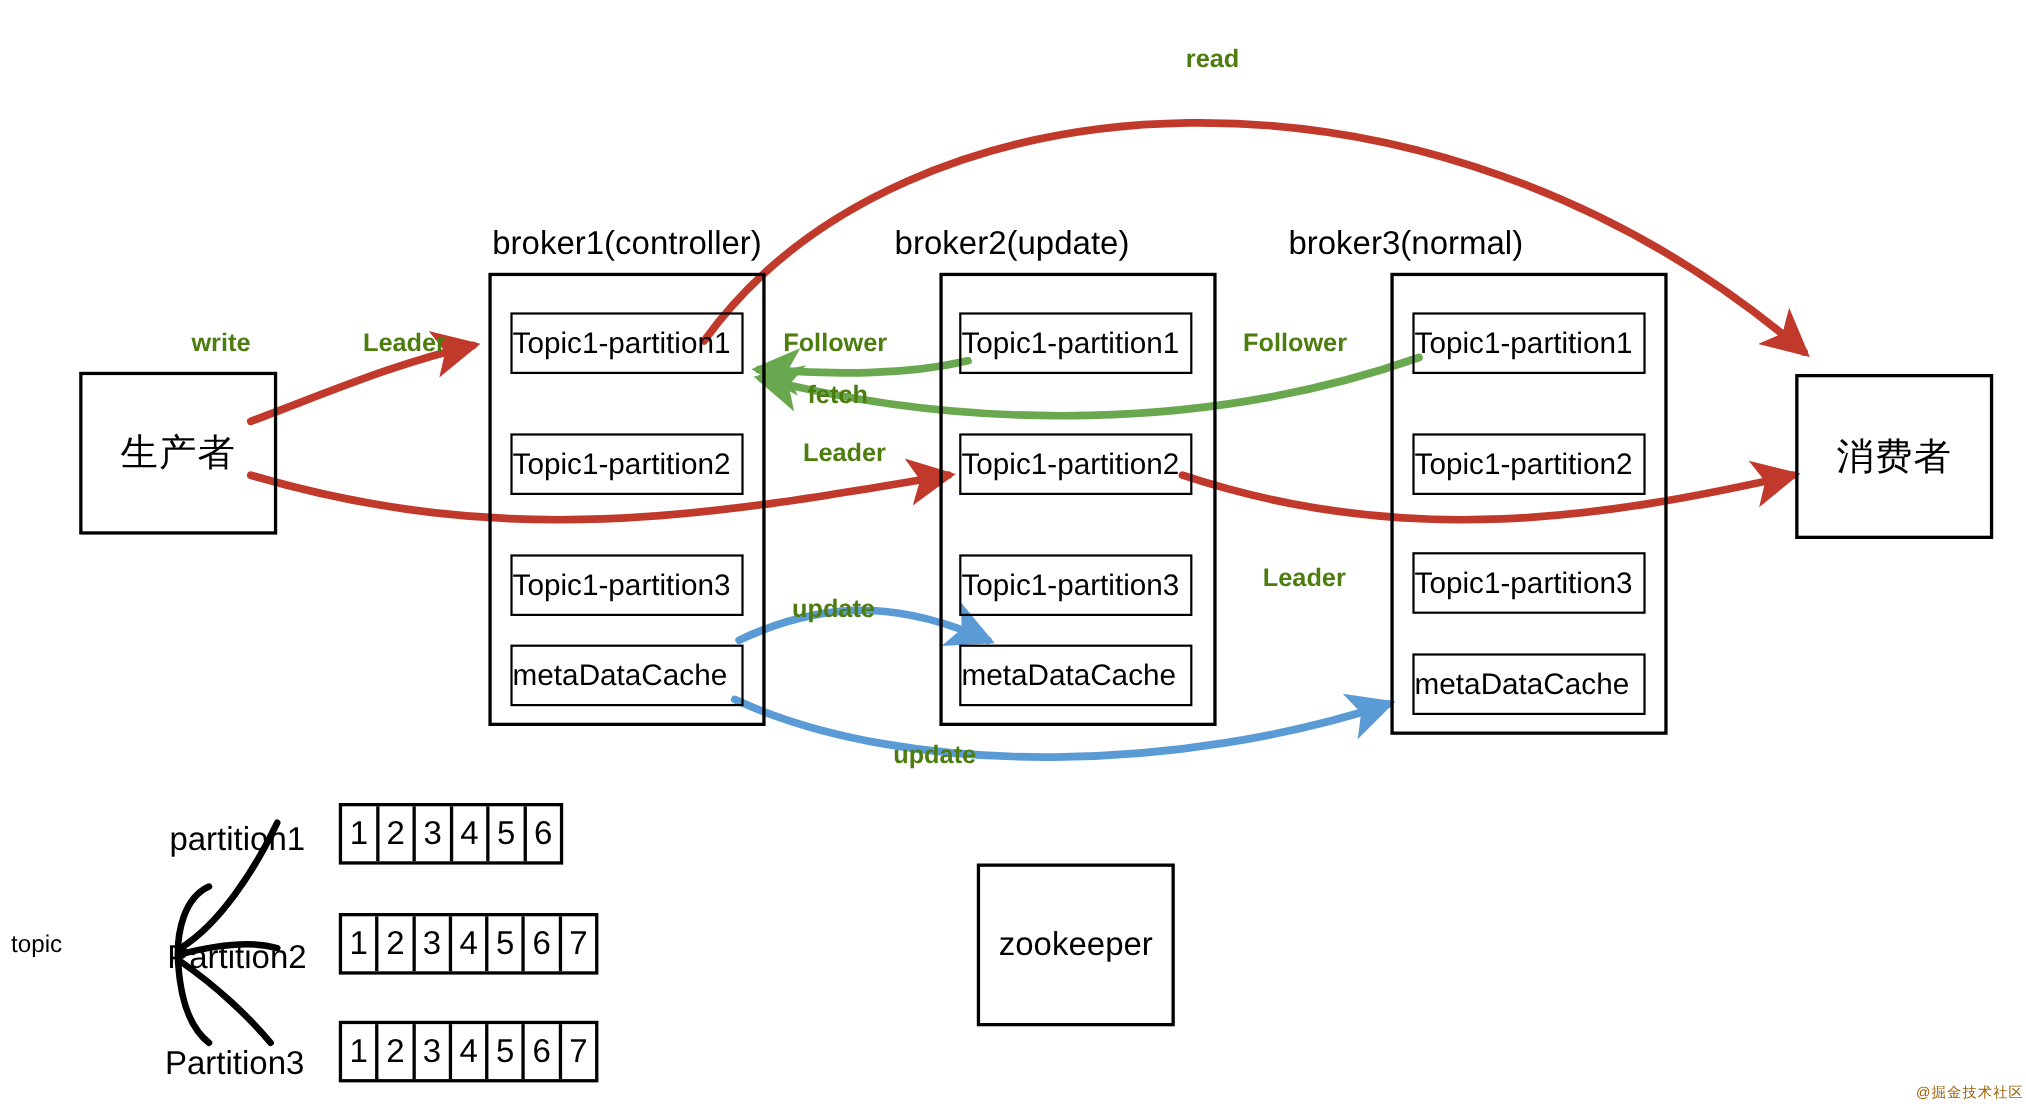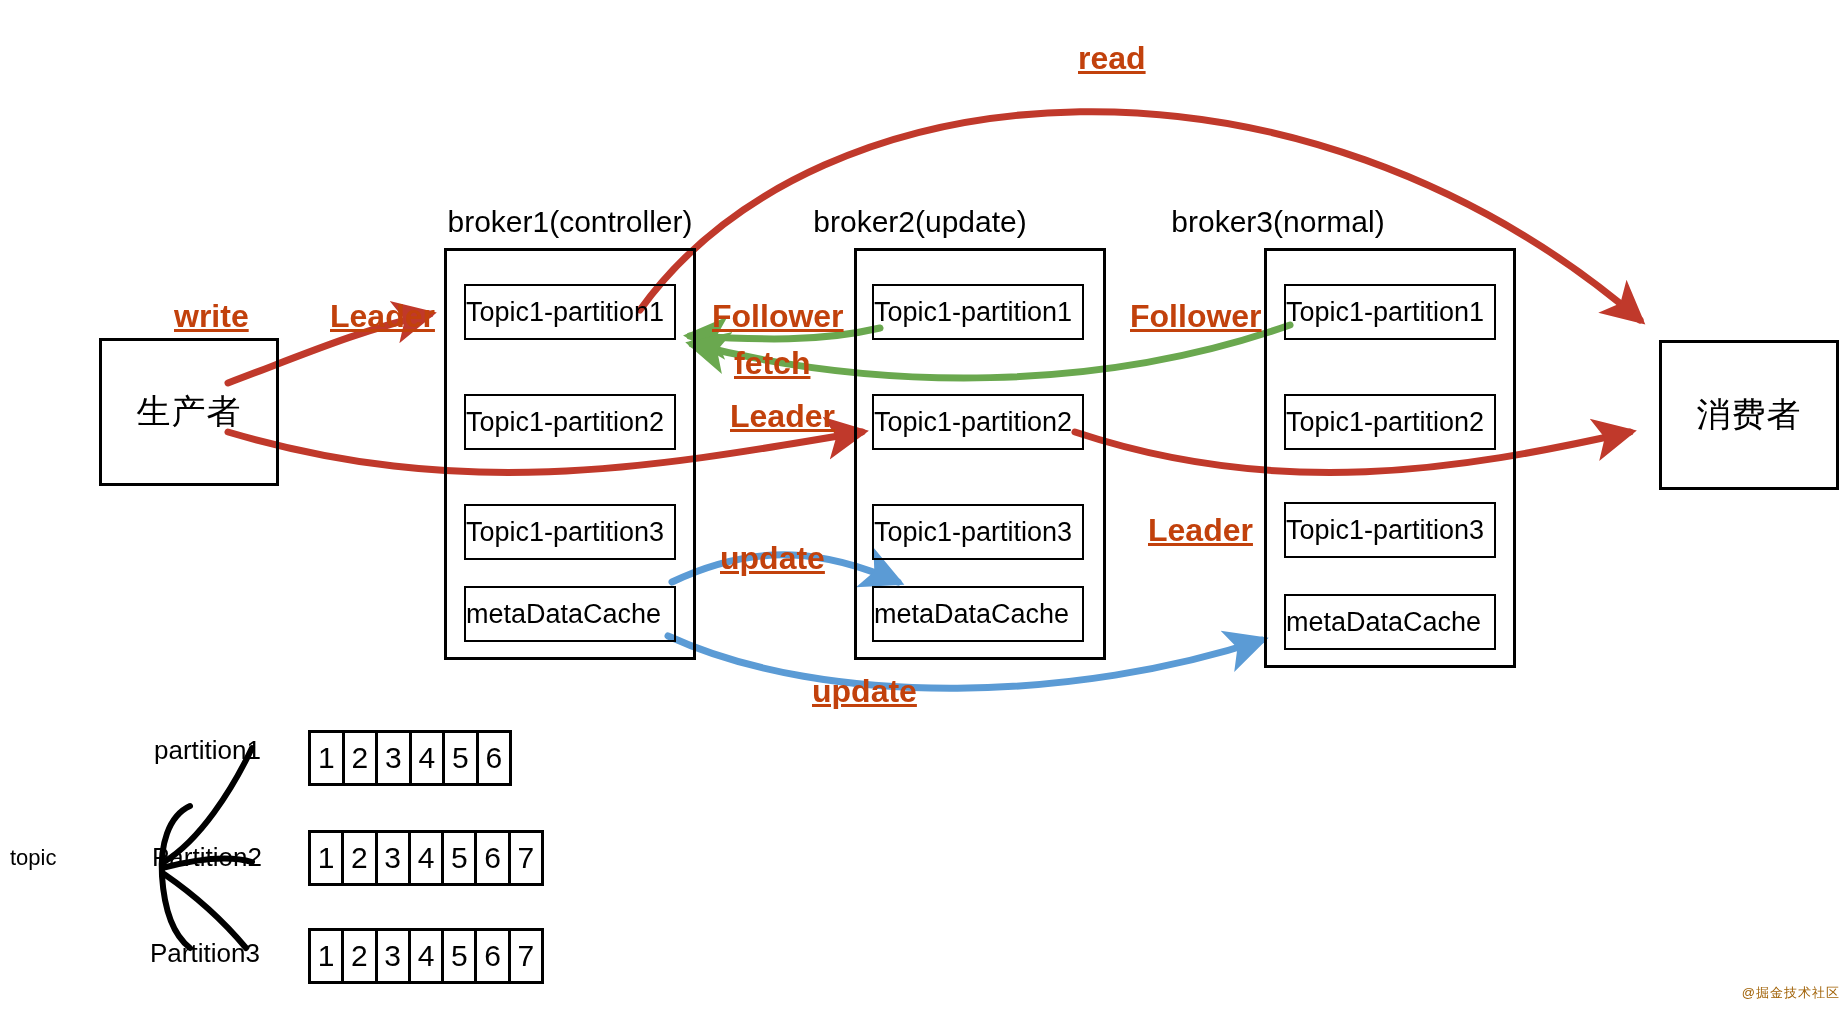--- a/index.html
+++ b/index.html
@@ -21,21 +21,20 @@
 
   
   .plain-box {
     position: absolute;
     border: 3px solid #000;
     background: transparent;
     box-sizing: border-box;
     display: flex;
     align-items: center;
     justify-content: center;
-    margin-left: 27px;
   }
   .broker-outer {
     position: absolute;
     border: 3px solid #000;
     background: transparent;
     box-sizing: border-box;
   }
   .partition-box {
     position: absolute;
     border: 2px solid #000;
@@ -53,29 +52,29 @@
     white-space: nowrap;
     text-align: center;
   }
   .endpoint-label {
     font-size: 34px;
     letter-spacing: 1px;
   }
   .flow-label {
     position: absolute;
     font-weight: bold;
-    font-size: 32px;
-    white-space: nowrap;
-    color: #c2410c;
-    text-decoration: underline;
+    font-size: 23px;
+    white-space: nowrap;
+    color: #4d7c0f;
   }
   .part-name {
     position: absolute;
-    font-size: 26px;
-    white-space: nowrap;
+    font-size: 30px;
+    white-space: nowrap;
+    margin-top: 12px;
   }
   .topic-label {
     position: absolute;
     font-size: 22px;
     white-space: nowrap;
   }
   .seg-table {
     position: absolute;
     border: 3px solid #000;
     box-sizing: border-box;
@@ -155,20 +154,23 @@
   </svg>
 
   <div class="plain-box" style="left:72px; top:338px; width:180px; height:148px;">
     <span class="endpoint-label">生产者</span>
   </div>
 
   <div class="plain-box" style="left:1632px; top:340px; width:180px; height:150px;">
     <span class="endpoint-label">消费者</span>
   </div>
 
+  <div class="plain-box" style="left:888px; top:785px; width:180px; height:148px;">
+    <span style="font-size:30px;">zookeeper</span>
+  </div>
 
   <div class="broker-title" style="left:440px; top:205px; width:260px;">broker1(controller)</div>
   <div class="broker-outer" style="left:444px; top:248px; width:252px; height:412px;"></div>
 
   <div class="partition-box" style="left:464px; top:284px; width:212px; height:56px;">
     <span class="partition-text">Topic1-partition1</span>
   </div>
   <div class="partition-box" style="left:464px; top:394px; width:212px; height:56px;">
     <span class="partition-text">Topic1-partition2</span>
   </div>

